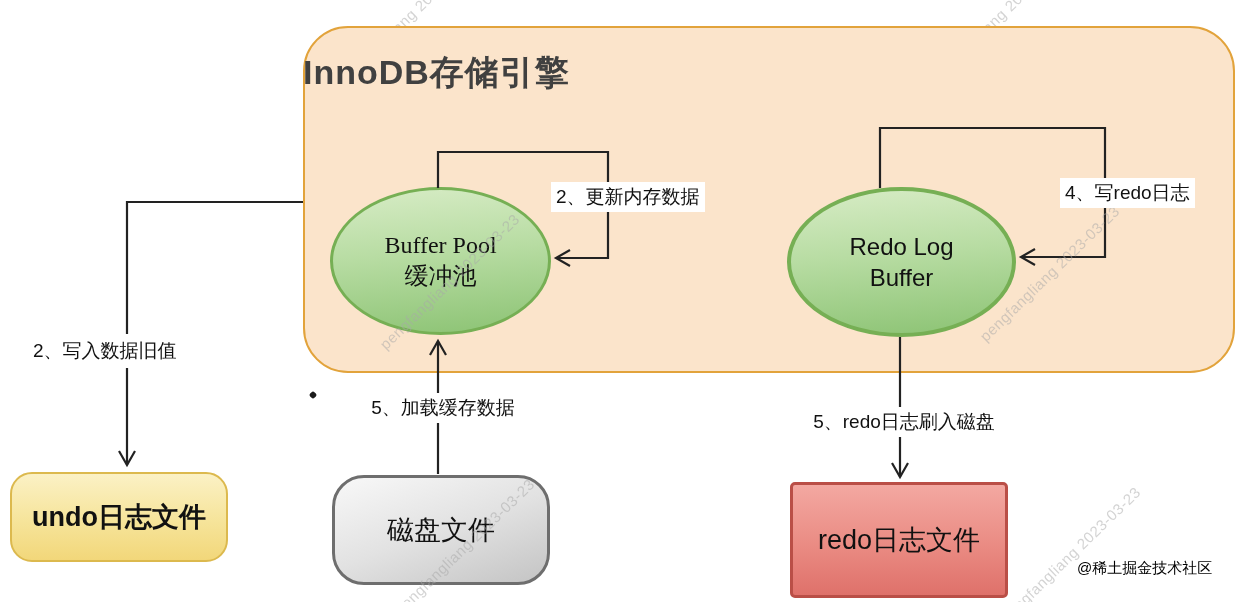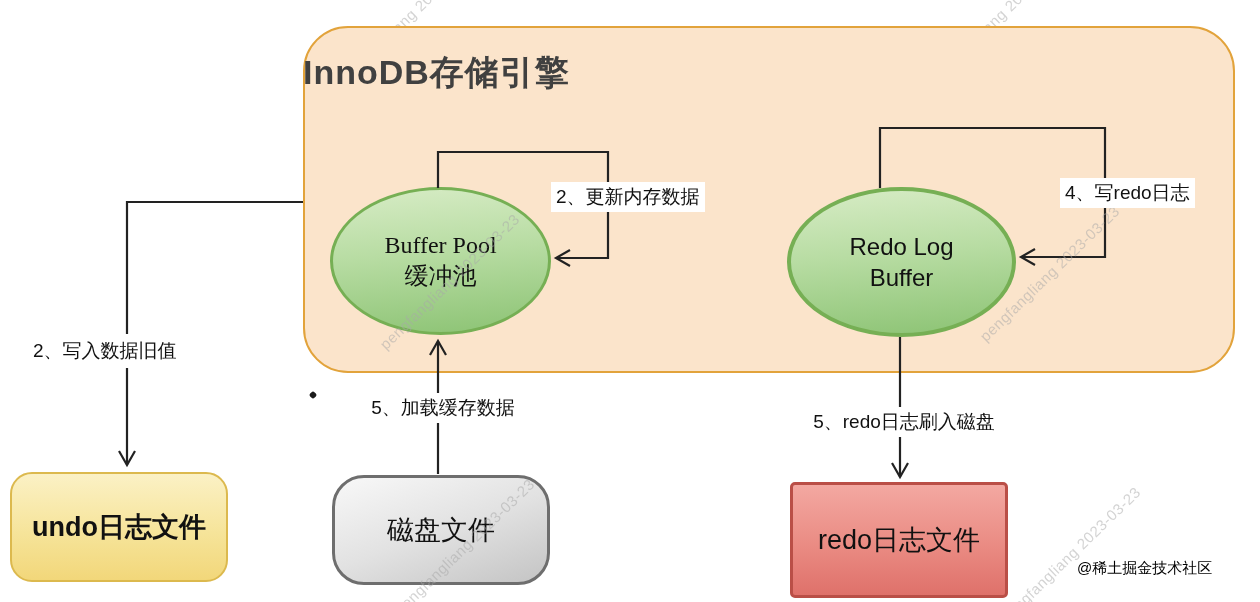--- a/index.html
+++ b/index.html
@@ -27,21 +27,21 @@
   }
   #buffer-pool{left:330px;top:187px;width:221px;height:148px;font-family:Liberation Serif, serif;}
   #redo-log-buffer{left:787px;top:187px;width:229px;height:150px;border-width:4px;text-align:right;}
   
   .file-box{
     position:absolute;box-sizing:border-box;z-index:3;
     display:flex;align-items:center;justify-content:center;
     color:#111;font-size:27px;
   }
   #undo-box{
-    left:10px;top:472px;width:218px;height:110px;border-radius:22px;
+    left:10px;top:472px;width:218px;height:90px;border-radius:22px;
     background:linear-gradient(180deg,#fbf1c5 0%,#f6e49a 55%,#f2d77a 100%);
     border:2px solid #dcb94e;font-weight:bold;
   }
   #disk-box{
     left:332px;top:475px;width:218px;height:110px;border-radius:32px;
     background:linear-gradient(160deg,#f8f8f8 0%,#e2e2e2 50%,#c4c4c4 100%);
     border:3px solid #6e6e6e;font-weight:500;
   }
   #redo-box{
     left:790px;top:482px;width:218px;height:116px;border-radius:5px;

